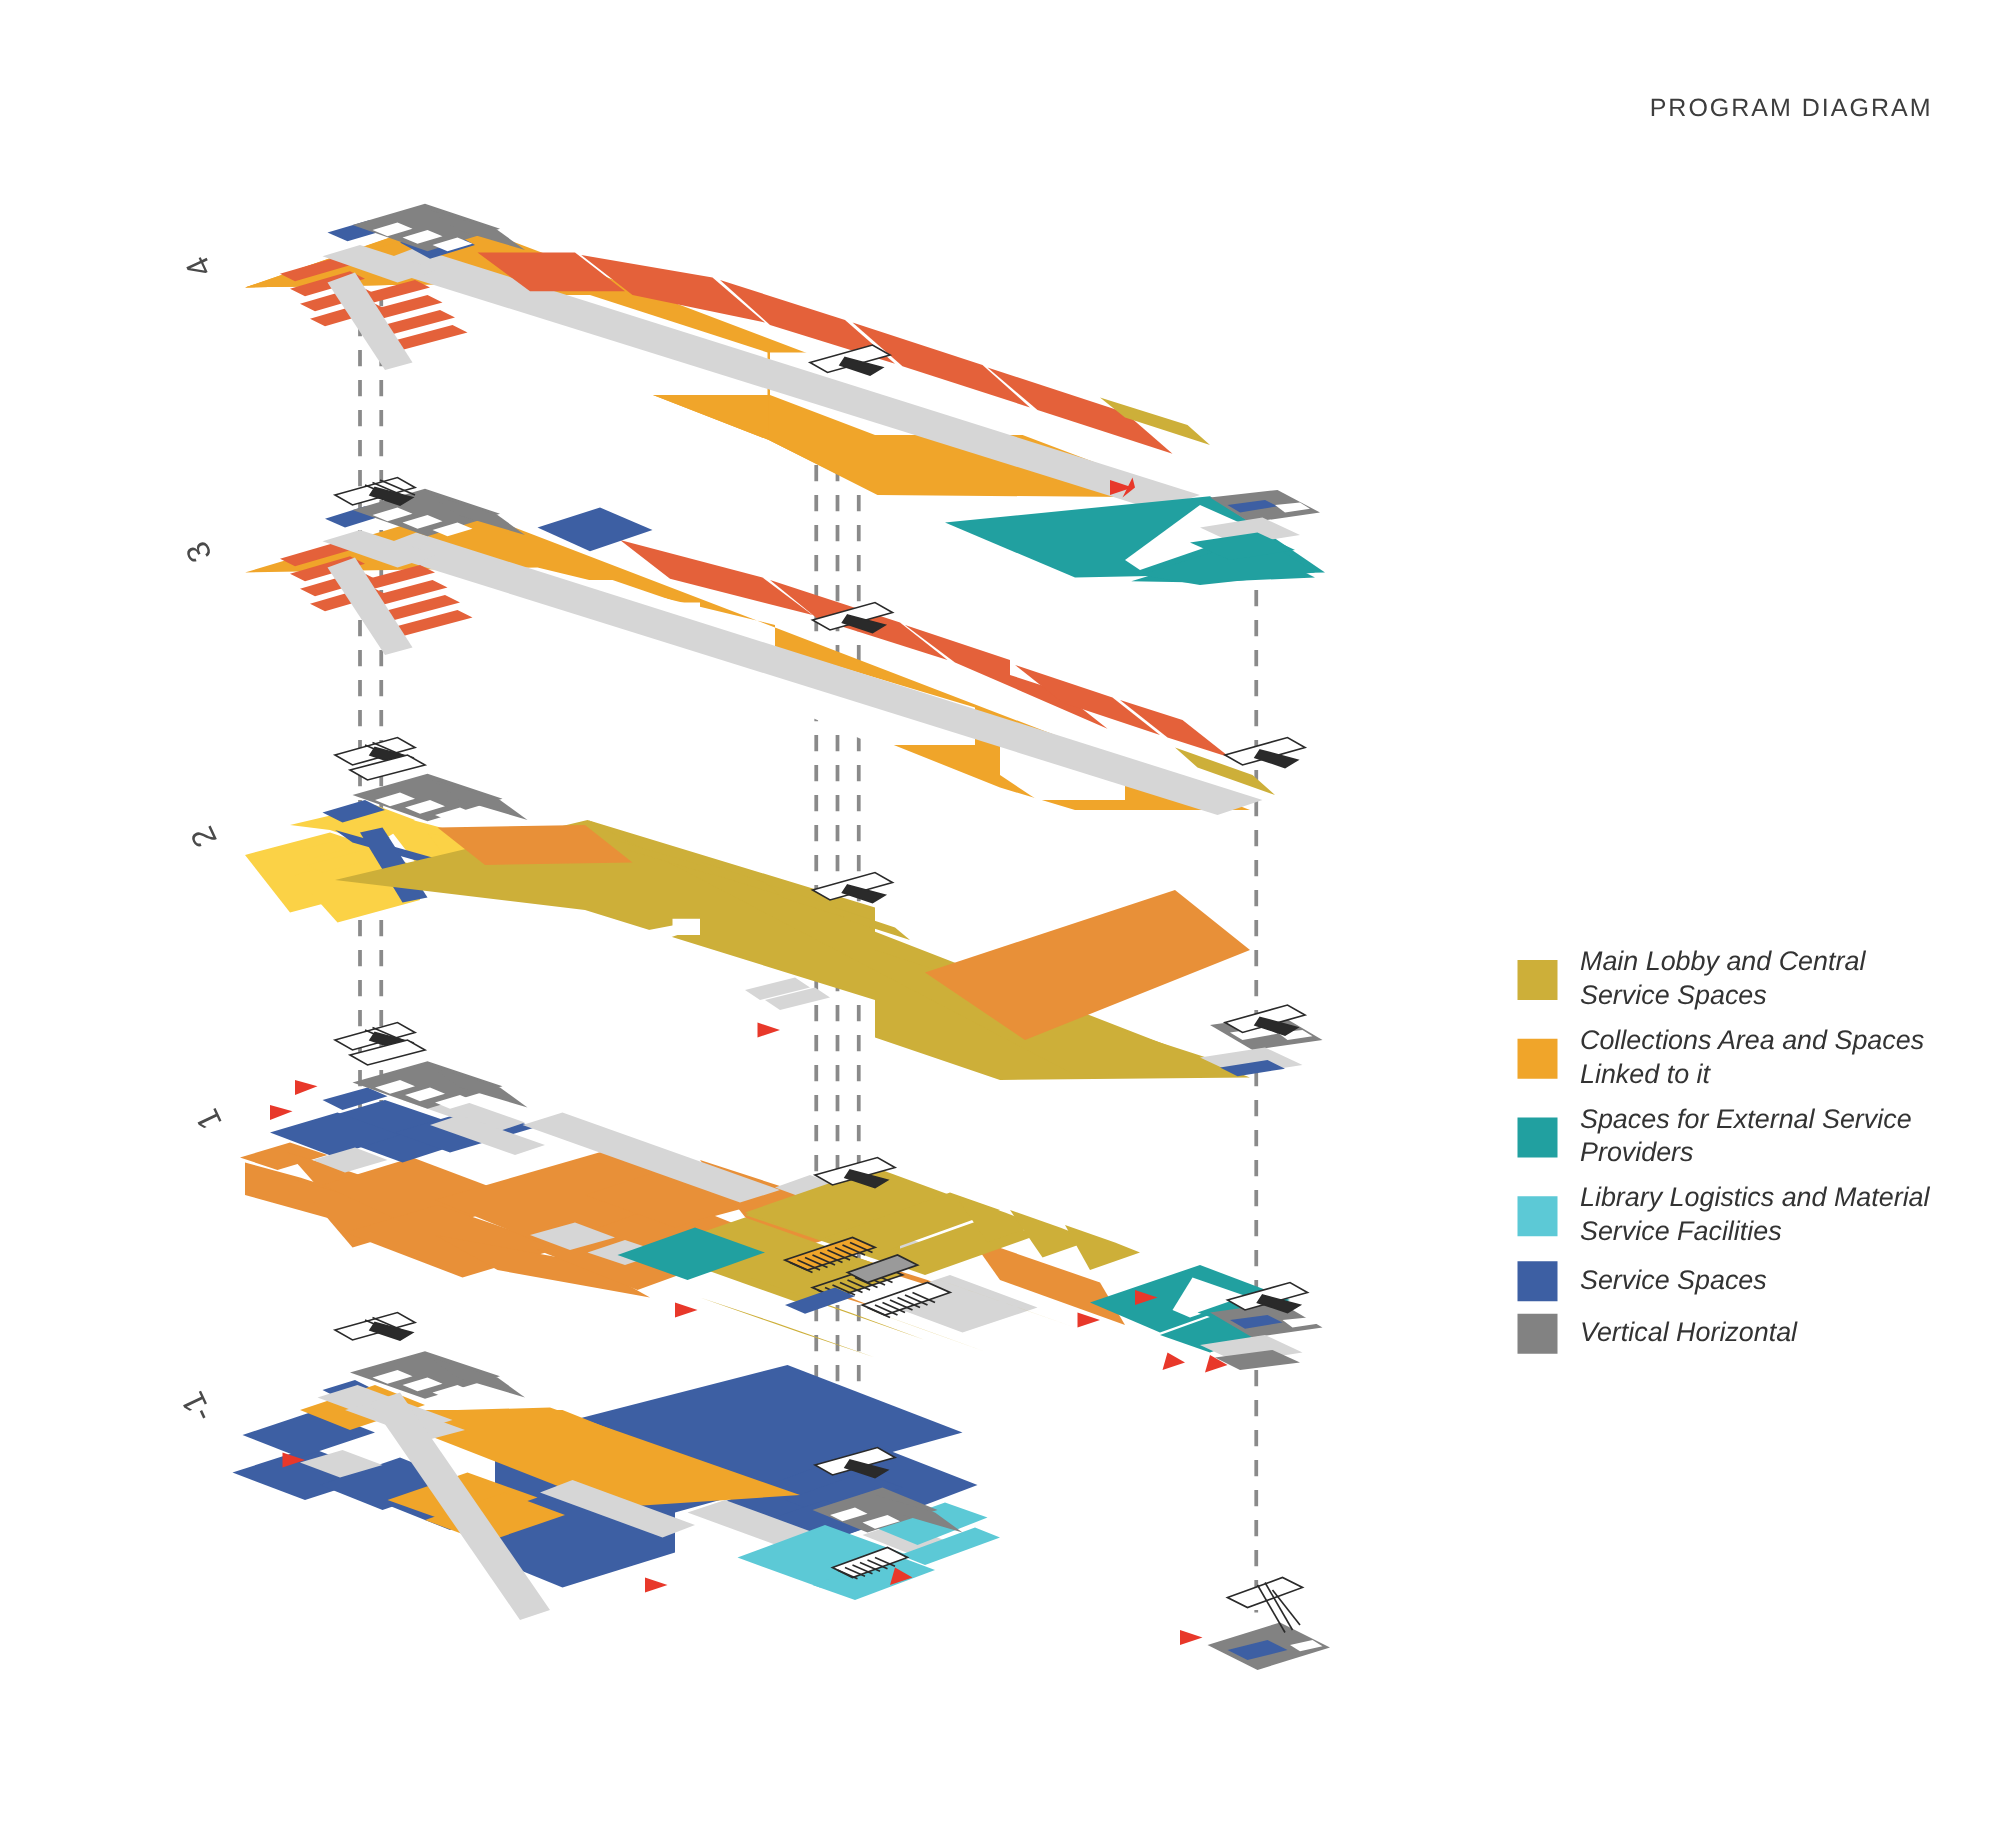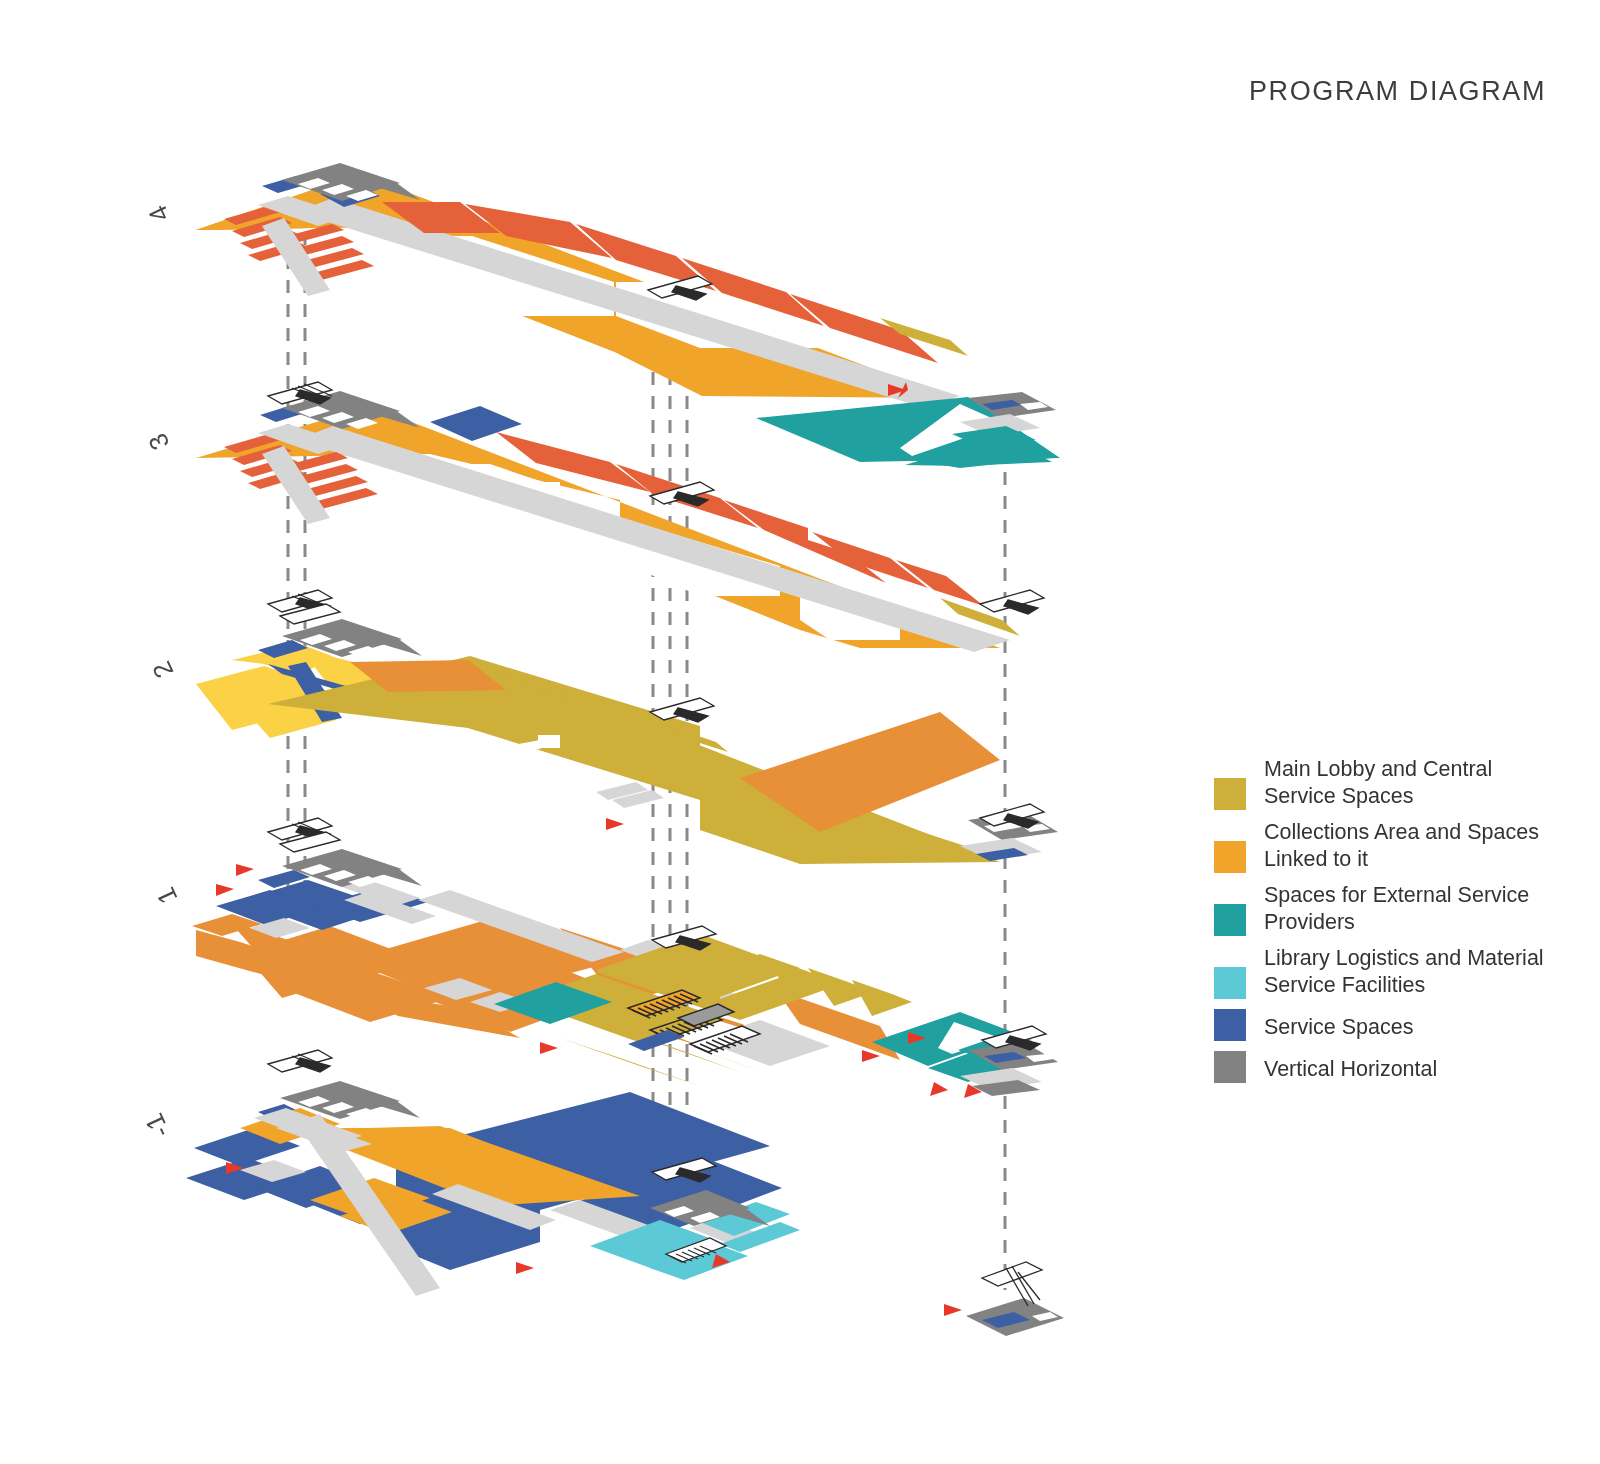--- a/index.html
+++ b/index.html
@@ -1,31 +1,31 @@
 <!DOCTYPE html>
 <html><head>
 <meta charset="utf-8">
 <style>
   html,body{margin:0;padding:0;background:#ffffff;}
   body{width:1600px;height:1464px;position:relative;overflow:hidden;
        font-family:"Liberation Sans",sans-serif;color:#3a3a3a;}
 
   #title{
     position:absolute; right:54px; top:76px;
-    font-size:27px; letter-spacing:1.6px; color:#3d3d3d;
+    font-size:20px; letter-spacing:1.6px; color:#3d3d3d;
     font-weight:400; white-space:nowrap;
   }
 
   #stage{position:absolute;left:0;top:0;width:1600px;height:1464px;}
 
   
   #legend{
     position:absolute; left:1214px; top:756px; width:360px;
   }
-  .leg-row{display:flex;align-items:flex-end;margin-bottom:9px;}
+  .leg-row{display:flex;align-items:center;margin-bottom:9px;font-style:italic;}
   .leg-sw{width:32px;height:32px;flex:0 0 32px;margin-right:18px;margin-top:1px;}
   .leg-lb{font-size:21.5px;line-height:27px;color:#333;max-width:300px;}
 
   
   .flabel{
     position:absolute; font-size:26px; color:#4a4a4a;
     font-family:"Liberation Sans",sans-serif;
   }
 </style>
 </head>

